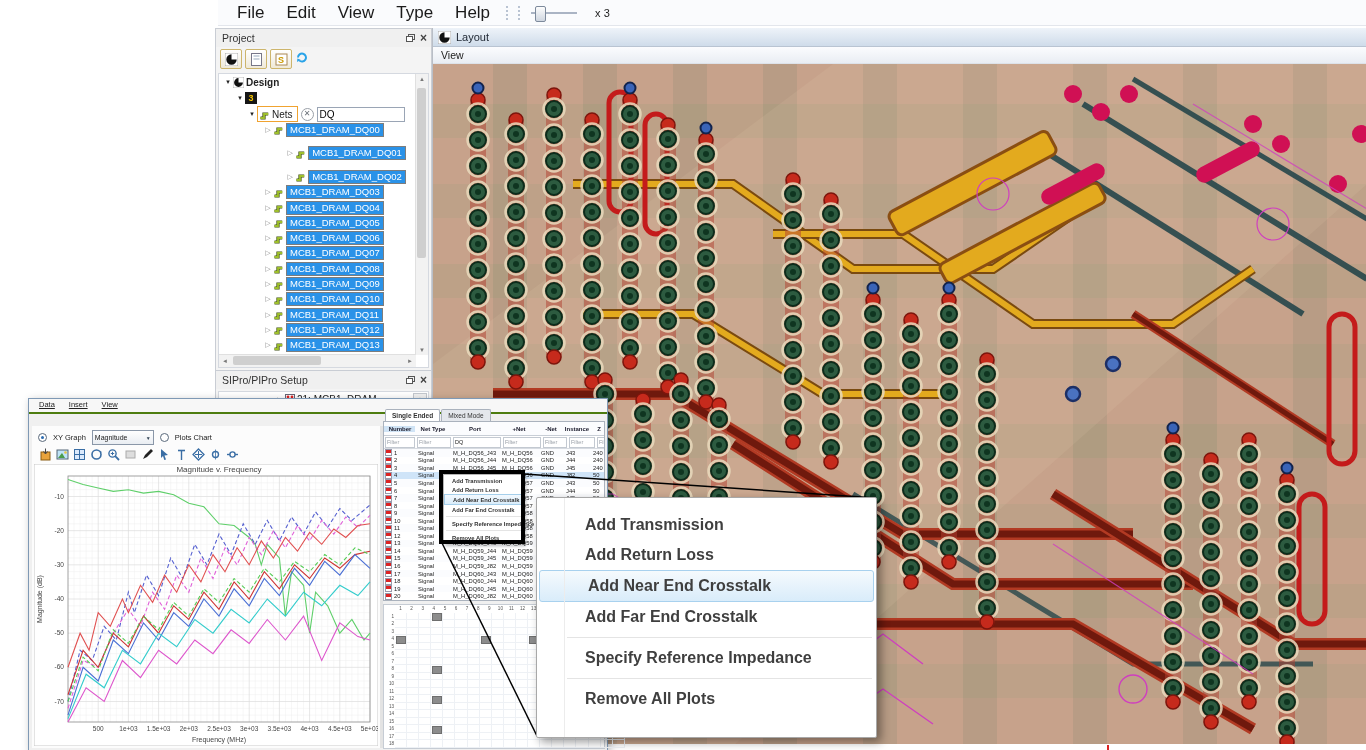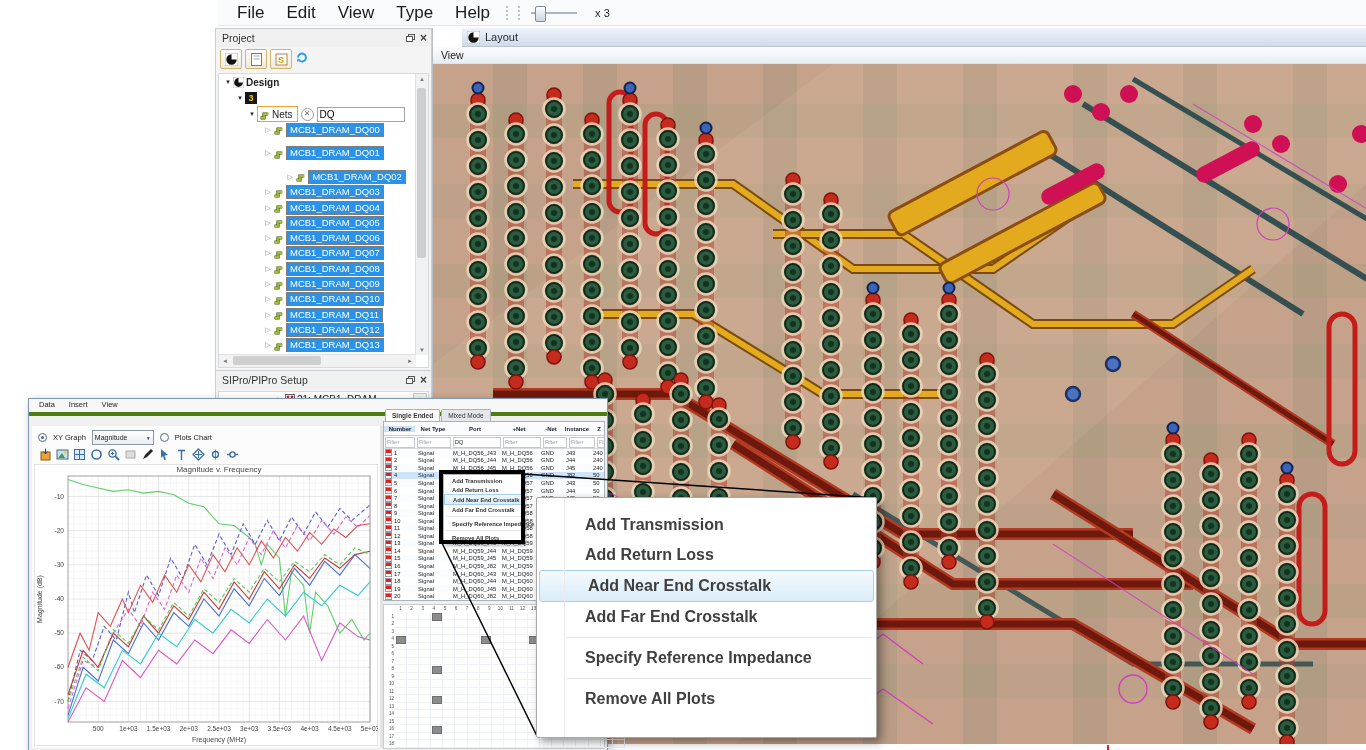--- a/index.html
+++ b/index.html
@@ -46,32 +46,32 @@
   #nets-hscroll{position:absolute;left:0;right:12px;bottom:0;height:12px;background:#f2f2f2;border-top:1px solid #e0e0e0;}
   #nets-hthumb{position:absolute;left:14px;top:1px;width:88px;height:9px;background:#cfcfcf;border-radius:2px;}
   #sipro-panel{left:215px;top:370px;width:215px;height:380px;}
   #sipro-row{display:flex;align-items:center;height:15px;font-size:10px;padding-left:56px;background:#fff;}
   #sipro-body{position:absolute;left:2px;right:2px;top:20px;bottom:2px;background:#fff;border:1px solid #d5d9e0;}
   #sipro-up{position:absolute;right:1px;top:1px;width:12px;height:11px;border:1px solid #c3c7cd;background:#f0f0f0;
             font-size:6px;color:#666;text-align:center;line-height:10px;}
   
   #layout-window{position:absolute;left:432px;top:28px;width:934px;height:722px;border-left:1px solid #b9bec6;}
   #layout-title{height:18px;background:linear-gradient(#eef3f9,#cfdcea);display:flex;align-items:center;gap:5px;
-                padding-left:5px;font-size:11px;color:#1c2430;border-bottom:1px solid #b9c4d2;margin-left:29px;}
+                padding-left:5px;font-size:11px;color:#1c2430;border-bottom:1px solid #b9c4d2;}
   #layout-menu{height:16px;background:linear-gradient(#fbfcfe,#e9edf3);display:flex;align-items:center;
                padding-left:8px;font-size:10.5px;color:#222;border-bottom:1px solid #dde2e9;}
   #pcb{display:block;}
   #layout-bottom-strip{position:absolute;left:0;right:0;bottom:0;height:6px;background:#fff;}
   #ruler-tick{position:absolute;left:674px;bottom:0;width:2px;height:5px;background:#d22;}
   
   #sparam-window{position:absolute;left:28px;top:398px;width:578px;height:352px;background:#f0f0f0;
                  border:1px solid #7f99b5;box-shadow:2px 2px 8px rgba(0,0,0,0.25);}
   #sp-title{height:14px;background:linear-gradient(#f5f8fb,#dce5ee);display:flex;align-items:center;gap:4px;
             padding-left:3px;font-size:7.5px;color:#222;}
-  #sp-menu{height:13px;display:flex;gap:2px;padding-left:4px;background:#f7f7f7;border-bottom:4px solid #4d7c0f;}
+  #sp-menu{height:13px;display:flex;gap:2px;padding-left:4px;background:#f7f7f7;border-bottom:2px solid #4d7c0f;text-decoration:underline;}
   #sp-menu .mi{font-size:7.5px;color:#222;padding:1px 6px;}
   #sp-left{position:absolute;left:3px;top:27px;width:348px;height:322px;background:#fcfcfc;}
   #sp-controls{position:absolute;left:6px;top:4px;display:flex;align-items:center;gap:6px;font-size:7.5px;color:#222;}
   .radio{width:7px;height:7px;border:1px solid #5a6a7c;border-radius:50%;background:#fff;position:relative;flex:none;}
   .radio.on::after{content:"";position:absolute;left:1.5px;top:1.5px;width:3px;height:3px;border-radius:50%;background:#2a6ab0;}
   #sp-combo{display:flex;align-items:center;justify-content:space-between;width:56px;height:13px;
             border:1px solid #8a97a8;background:linear-gradient(#fff,#e9edf2);font-size:7px;padding:0 2px;}
   #sp-combo .arr{font-size:5px;color:#345;}
   #sp-tools{position:absolute;left:6px;top:21px;display:flex;gap:3px;align-items:center;}
   .tool{width:14px;height:14px;display:flex;align-items:center;justify-content:center;}
@@ -208,21 +208,21 @@
       </div>
       <div id="nets-list">
           <div class="trow" style="padding-left: 44px; height: 15.3px;">
             <span class="caret">▷</span>
             <svg class="netic" viewBox="0 0 11 11">
               <path d="M1.5,9 H5 V5 H9.2" fill="none" stroke="#3c4d10" stroke-width="3.2"></path>
               <path d="M1.5,9 H5 V5 H9.2" fill="none" stroke="#9fc02c" stroke-width="1.8"></path>
             </svg>
             <span class="chip">MCB1_DRAM_DQ00</span>
           </div>
-          <div class="trow" style="padding-left: 44px; height: 32px;">
+          <div class="trow" style="padding-left: 44px; height: 32px; justify-content: center;">
             <span class="caret">▷</span>
             <svg class="netic" viewBox="0 0 11 11">
               <path d="M1.5,9 H5 V5 H9.2" fill="none" stroke="#3c4d10" stroke-width="3.2"></path>
               <path d="M1.5,9 H5 V5 H9.2" fill="none" stroke="#9fc02c" stroke-width="1.8"></path>
             </svg>
             <span class="chip">MCB1_DRAM_DQ01</span>
           </div>
           <div class="trow" style="padding-left: 44px; height: 15.3px; justify-content: center;">
             <span class="caret">▷</span>
             <svg class="netic" viewBox="0 0 11 11">

